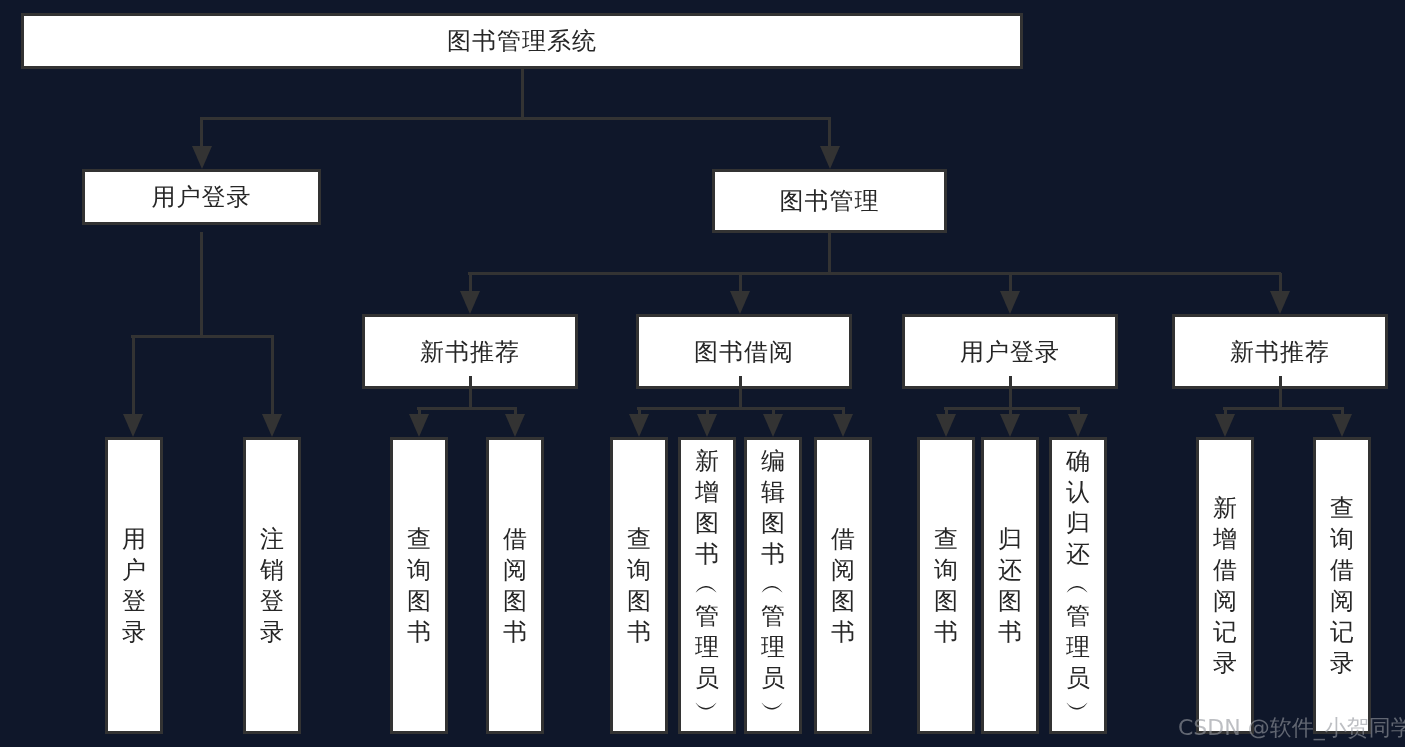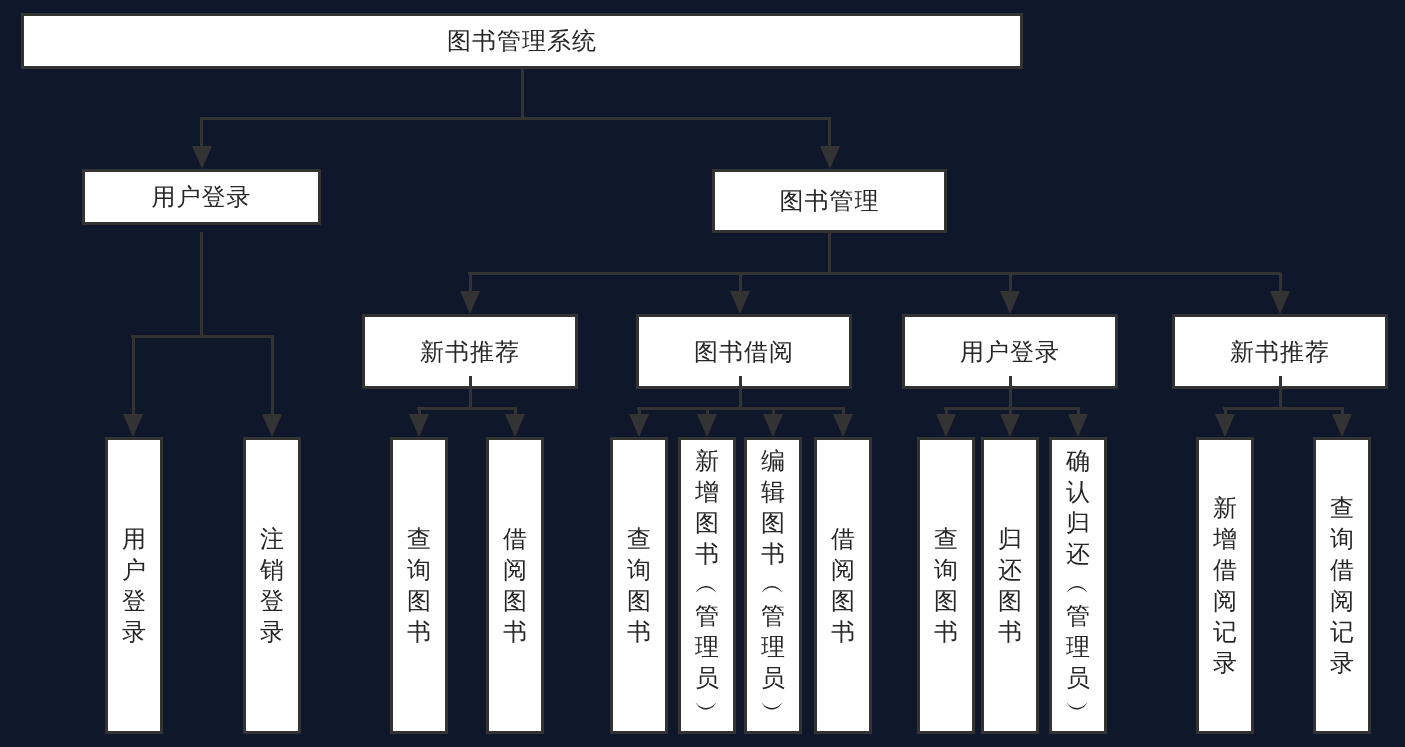--- a/index.html
+++ b/index.html
@@ -263,14 +263,15 @@
   <div class="arrow" style="left:637.5px;  top:407px; height:7px;"></div>
   <div class="arrow" style="left:705.5px;  top:407px; height:7px;"></div>
   <div class="arrow" style="left:771.5px;  top:407px; height:7px;"></div>
   <div class="arrow" style="left:841.5px;  top:407px; height:7px;"></div>
   <div class="arrow" style="left:944.5px;  top:407px; height:7px;"></div>
   <div class="arrow" style="left:1008.5px; top:407px; height:7px;"></div>
   <div class="arrow" style="left:1076.5px; top:407px; height:7px;"></div>
   <div class="arrow" style="left:1223.5px; top:407px; height:7px;"></div>
   <div class="arrow" style="left:1340.5px; top:407px; height:7px;"></div>
 
+  <div class="watermark">CSDN @软件_小贺同学</div>
 
 </div>
 
 </body></html>

